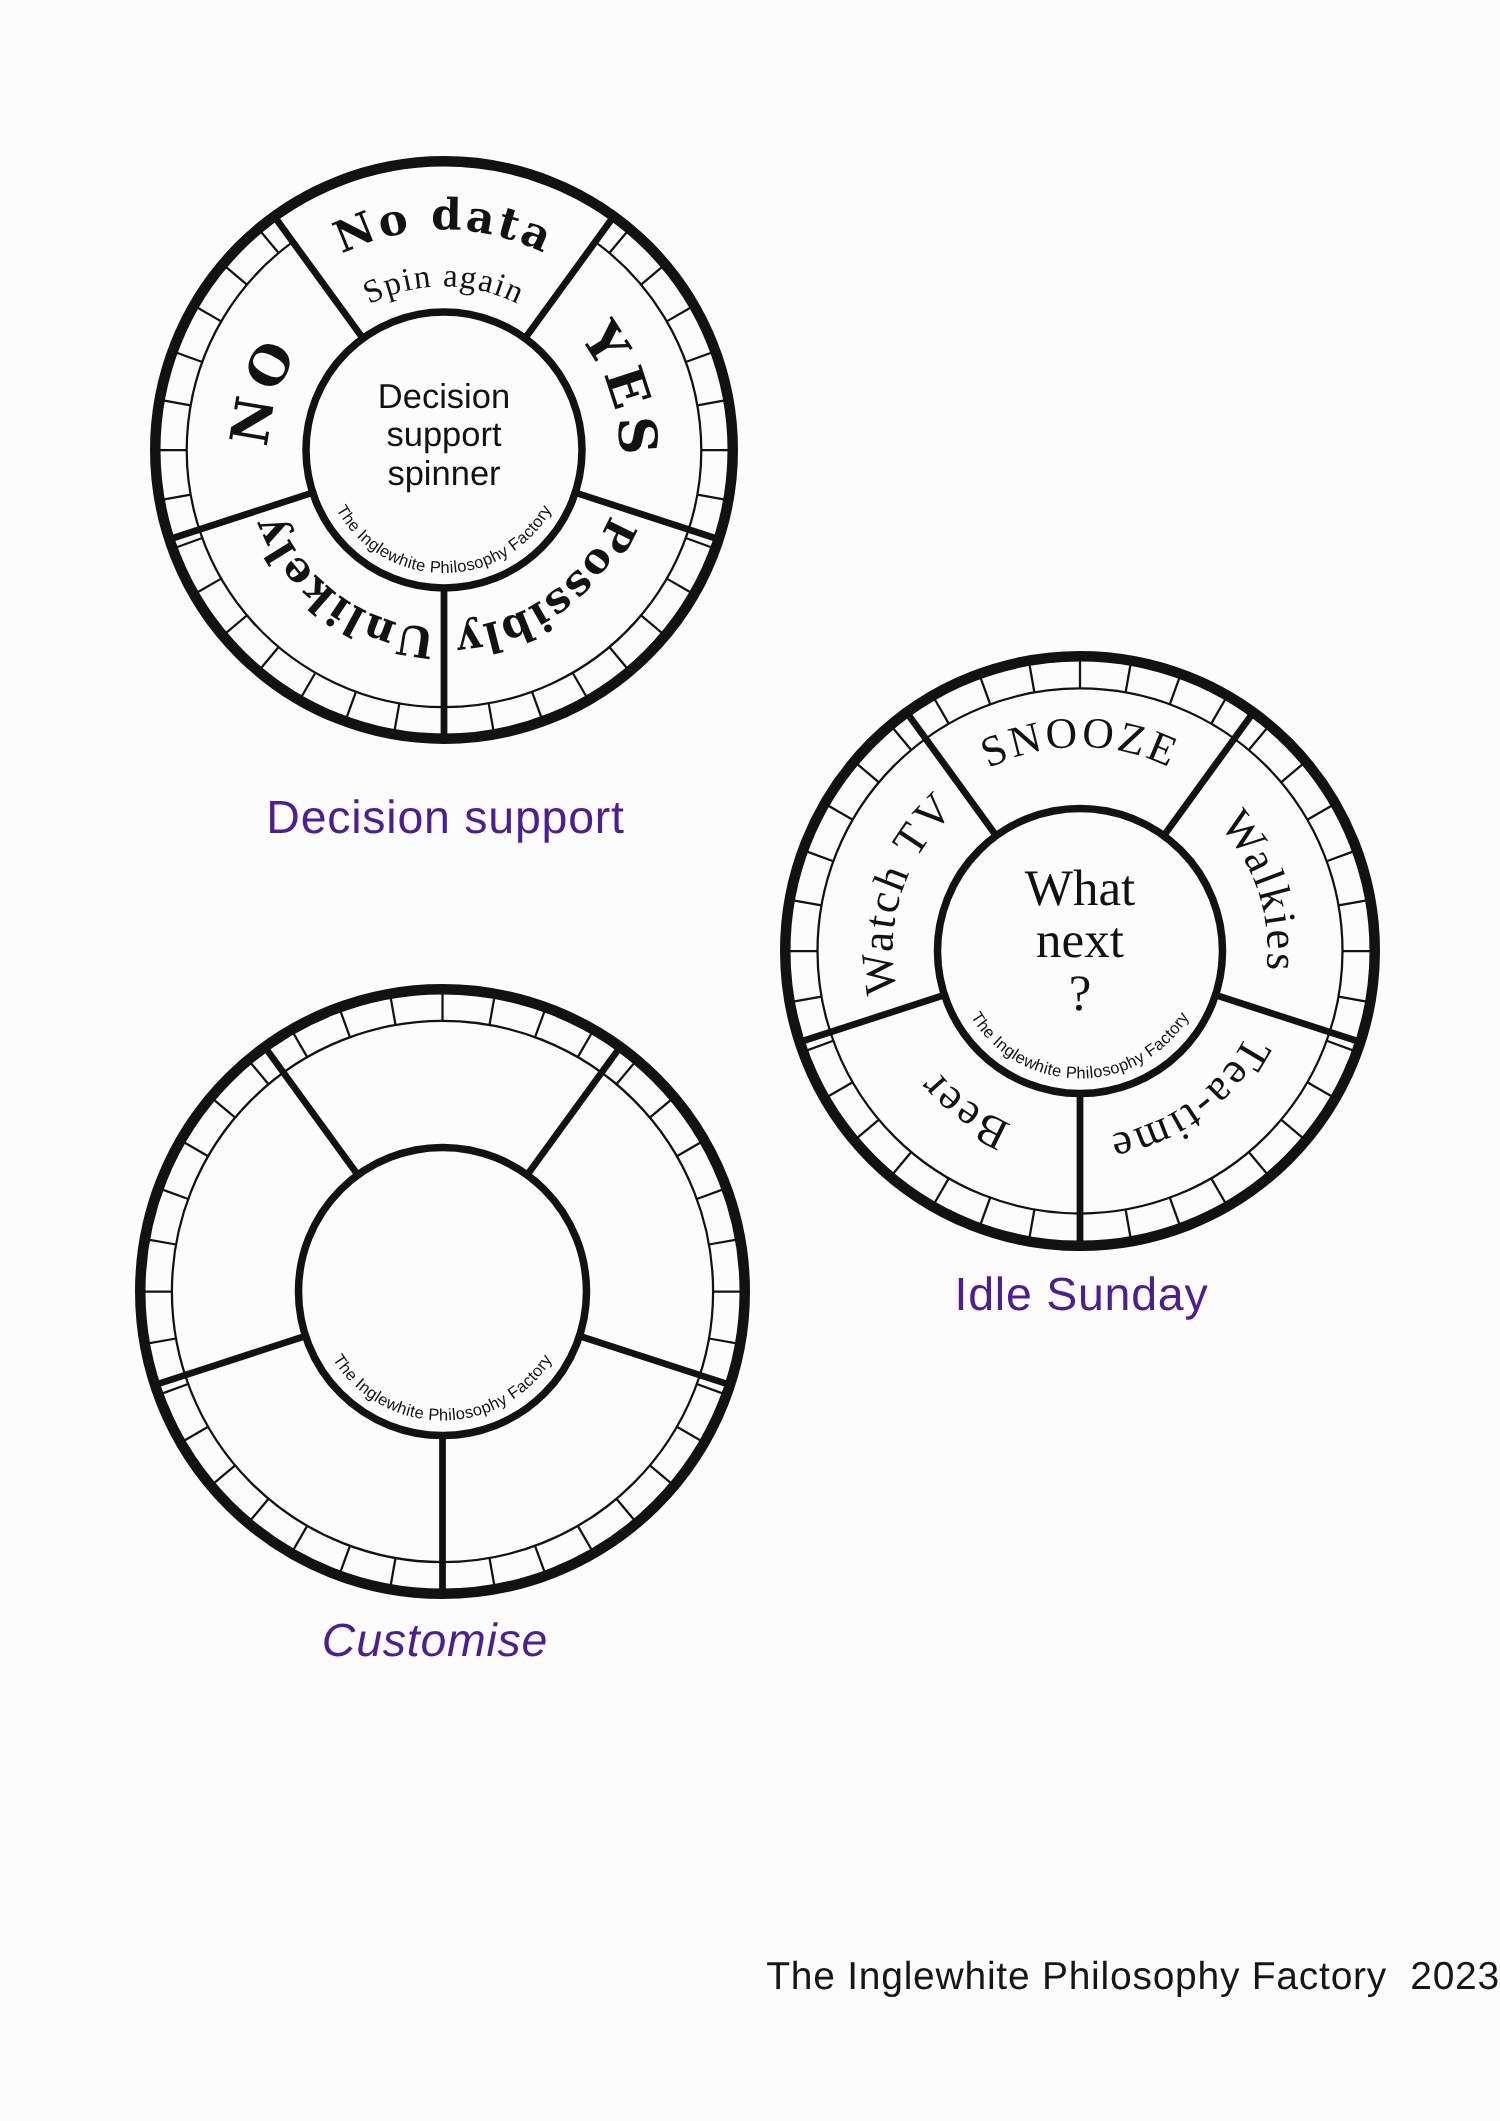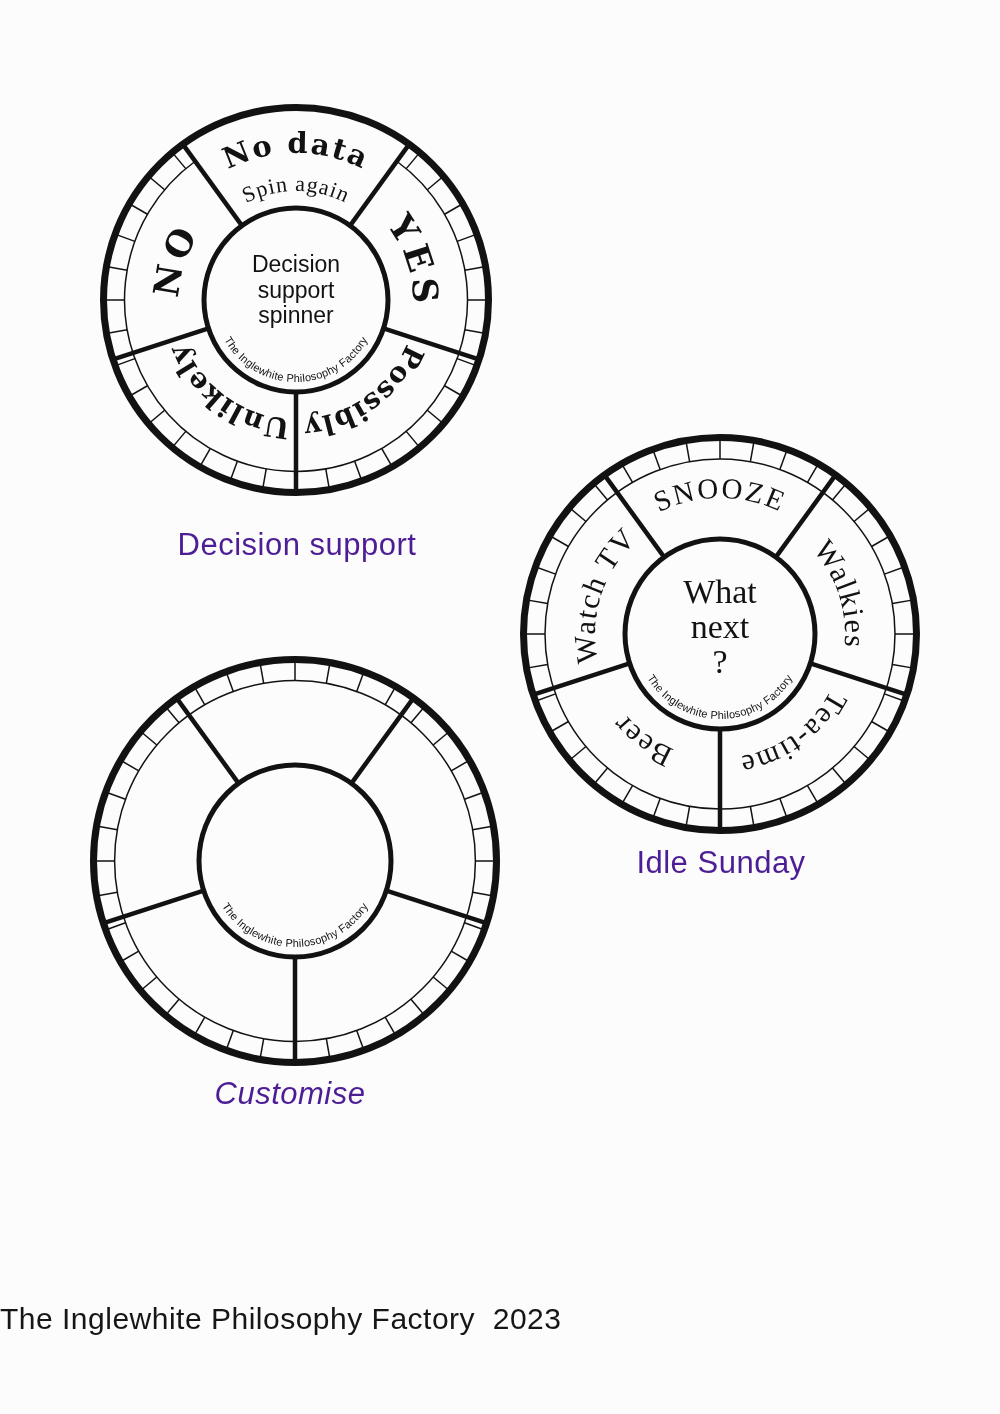--- a/index.html
+++ b/index.html
@@ -19,22 +19,22 @@
     font-size:31px;
     letter-spacing:0.5px;
     color:#4c1d95;
     white-space:nowrap;
   }
   .footer{
     position:absolute;
     left:0;
     top:1302px;
     width:100%;
-    text-align:left;
-    font-size:30px;
+    text-align:right;
+    font-size:26px;
     letter-spacing:0.5px;
     color:#161616;
     white-space:pre;
   }
 </style>
 </head>
 <body>
 
 <div class="page">
   <svg class="wheel" viewBox="0 0 404 404" id="decision-support-wheel" style="width: 404px; height: 404px; left: 94px; top: 98px;">

